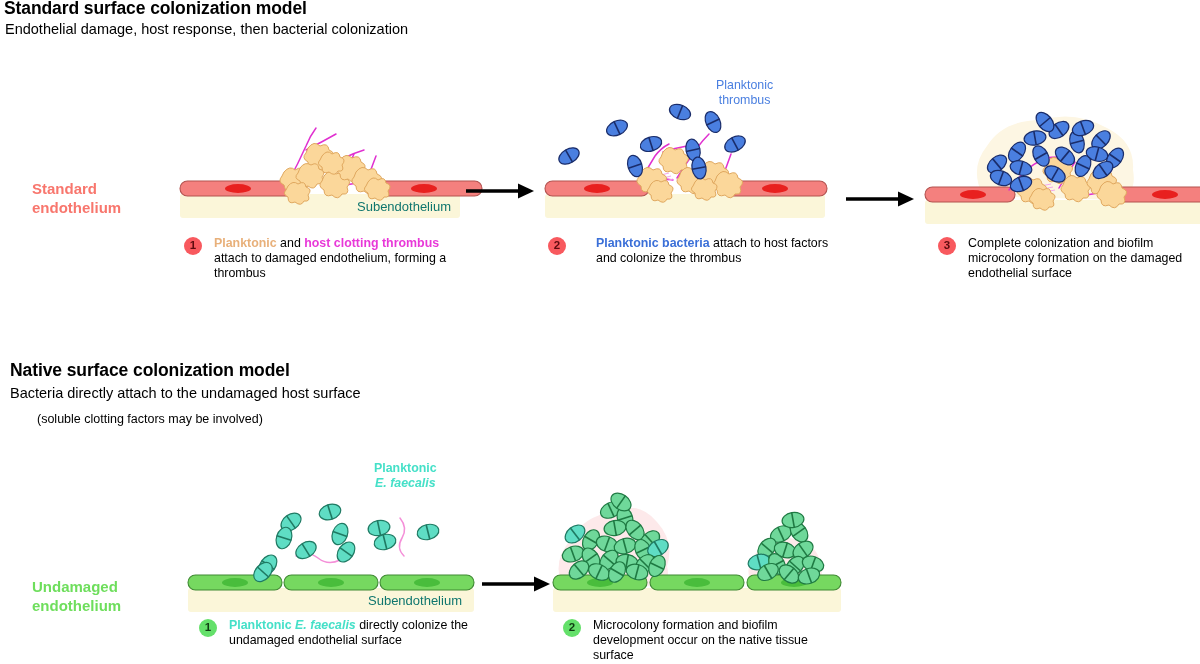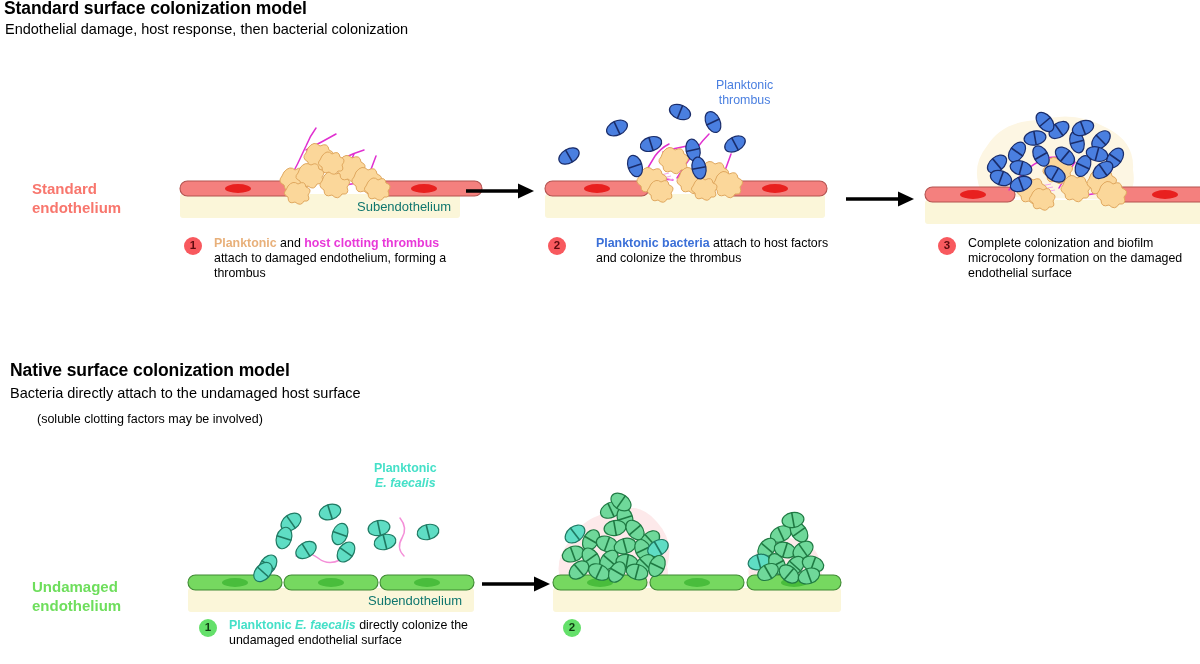--- a/index.html
+++ b/index.html
@@ -617,13 +617,14 @@
       <g transform="translate(240,22) rotate(-10)">
           <ellipse rx="11" ry="7.5" fill="#6fd89a" stroke="#1f7a43" stroke-width="1.2"></ellipse>
           <line x1="0" y1="-7.5" x2="0" y2="7.5" stroke="#1f7a43" stroke-width="1.6"></line>
         </g>
     </g>
   </svg>
 </div>
 
 <div class="abs" style="left:563px; top:618px; width:280px;">
   <div class="badge green" style="left:0; top:1px;">2</div>
+  <div class="caption" style="margin-left:30px; width:250px;">Microcolony formation and biofilm development occur on the native tissue surface</div>
 </div>
 
 </body></html>

